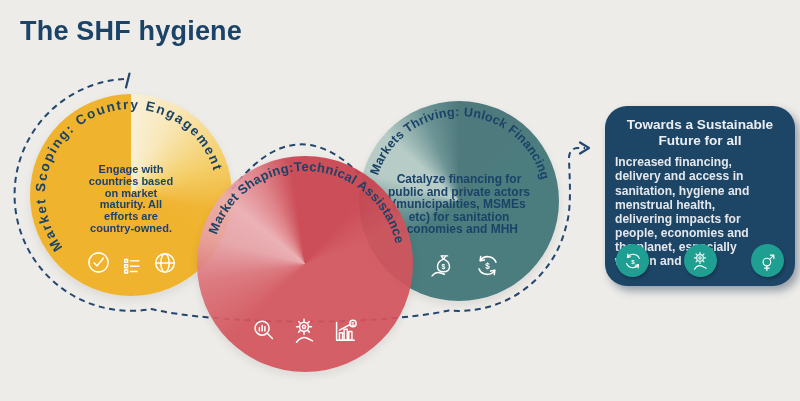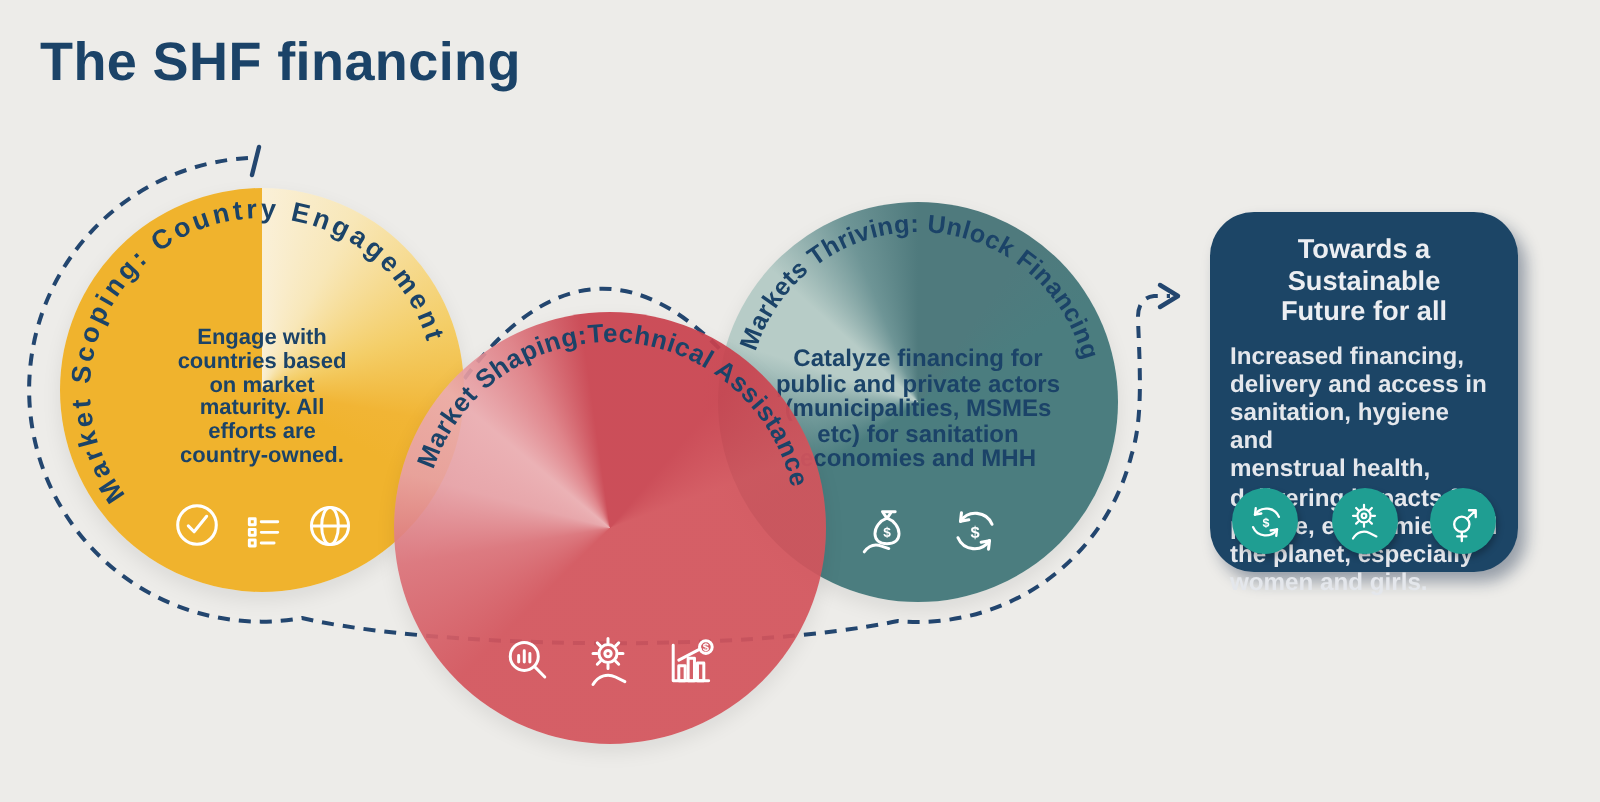--- a/index.html
+++ b/index.html
@@ -53,21 +53,21 @@
   .ic{stroke:#fff;fill:none;stroke-width:1.6;stroke-linecap:round;stroke-linejoin:round;}
   .ic text{fill:#fff;stroke:none;font-weight:bold;font-family:"Liberation Sans",sans-serif;}
 
   svg.labels{position:absolute;left:0;top:0;z-index:5;pointer-events:none;}
   .arc{fill:#1b4368;font-weight:bold;}
   .arc-y{font-size:13.5px;letter-spacing:1.7px;}
   .arc-r{font-size:13px;letter-spacing:.3px;}
   .arc-t{font-size:12.6px;letter-spacing:.2px;}
 
   .outcome{
-    position:absolute;left:605px;top:106px;width:154px;height:180px;z-index:1;
+    position:absolute;left:605px;top:106px;width:190px;height:180px;z-index:1;
     background:#1c4566;border-radius:22px;
     box-shadow:4px 5px 8px rgba(20,40,70,.4);
     box-sizing:border-box;padding:11px 10px 0 10px;
   }
   .outcome-title{
     text-align:center;font-size:13.6px;font-weight:bold;color:#eceef2;
     line-height:1.15;white-space:pre-line;
   }
   .outcome-body{
     margin-top:7px;font-size:12.1px;font-weight:bold;
@@ -81,21 +81,21 @@
     width:33px;height:33px;border-radius:50%;background:#1f9e92;
     display:flex;align-items:center;justify-content:center;
     box-shadow:1px 2px 3px rgba(0,0,0,.25);
   }
 </style>
 </head>
 <body>
 
 <div class="stage">
 
-  <h1 class="title">The SHF financing</h1>
+  <h1 class="title">The SHF hygiene</h1>
 
   <svg class="connector" width="800" height="401" viewBox="0 0 800 401">
     <path class="dash" d="M 124 79 A 116 116 0 1 0 151 309 C 215 324 370 327 449 310.5 A 110 110 0 0 0 565.7 227.6 C 571.5 210 570 185 569 160 Q 568.5 149 577 148 L 585 148"></path>
     <path class="dash" d="M 226 198 Q 296 96 372 188"></path>
     <path class="solidline" d="M 129.5 73.5 L 126 87.5"></path>
     <path class="solidline" d="M 580 142.5 L 589 148 L 580 153.5"></path>
   </svg>
 
   <div class="circle yellow">
     <div class="cbody">Engage with

